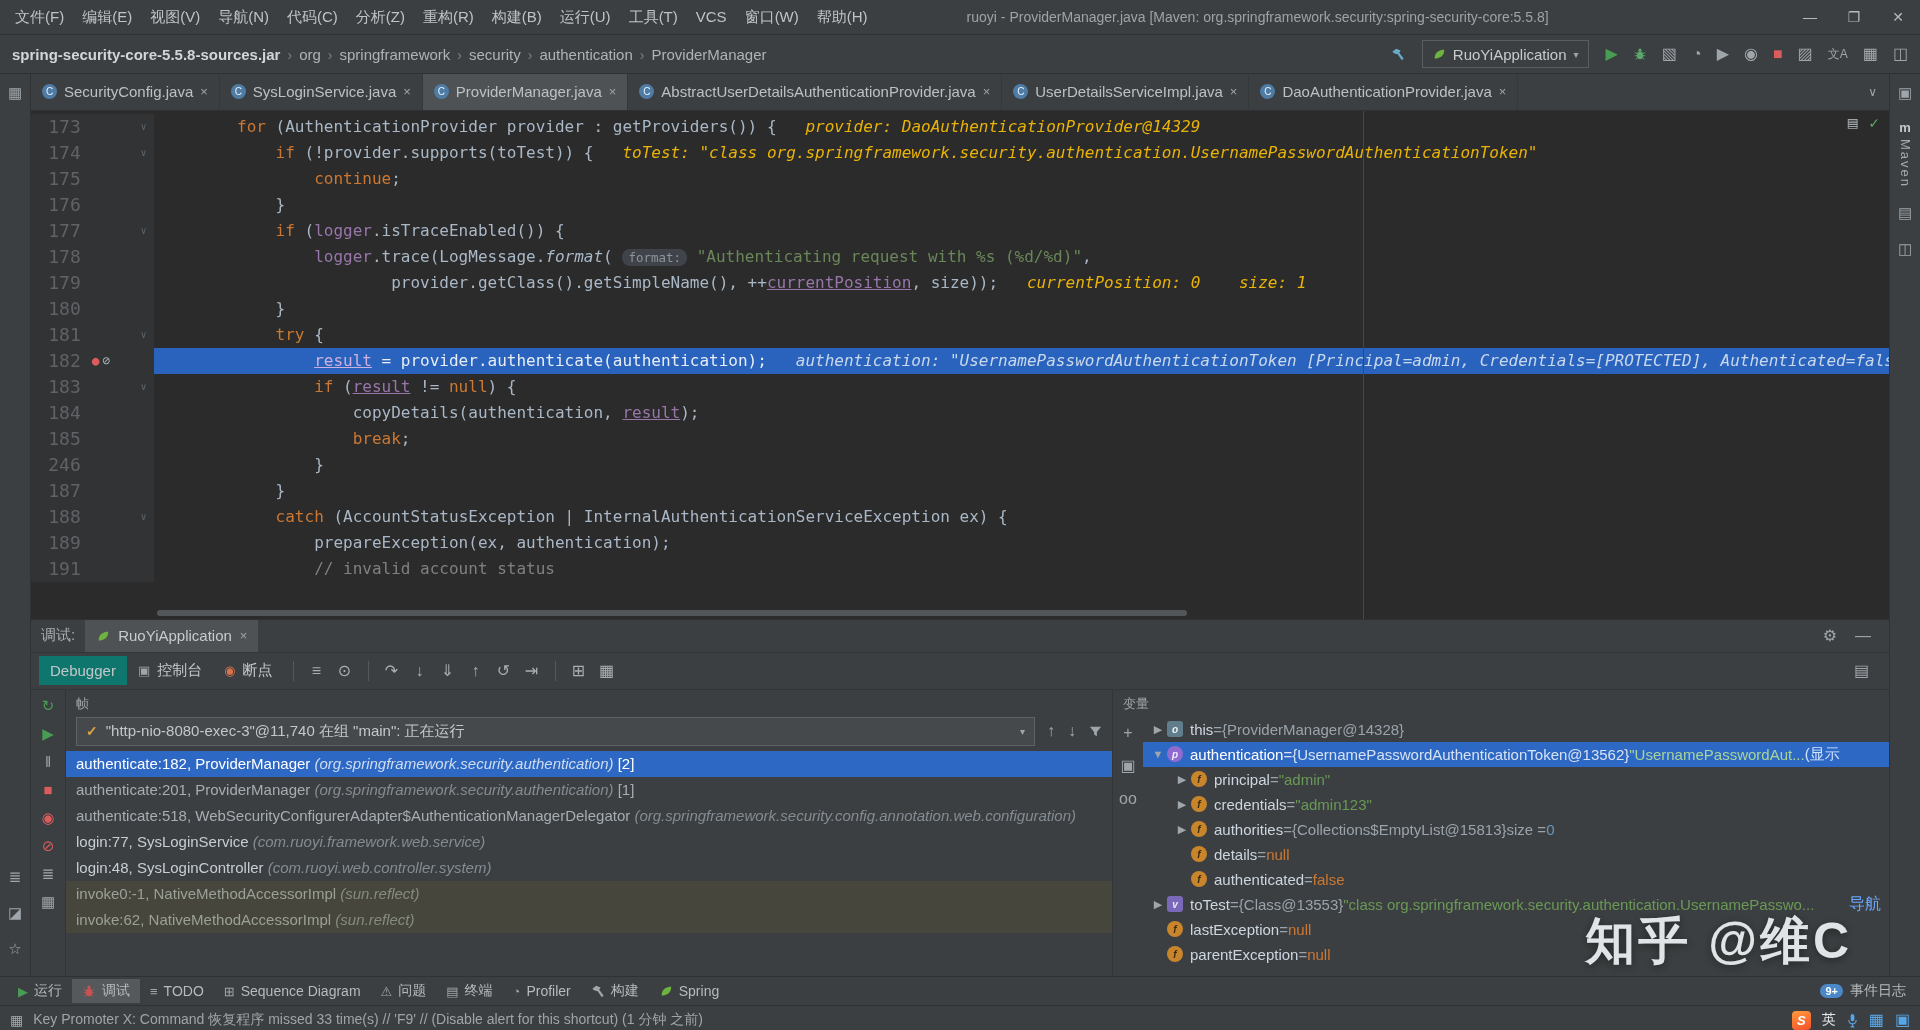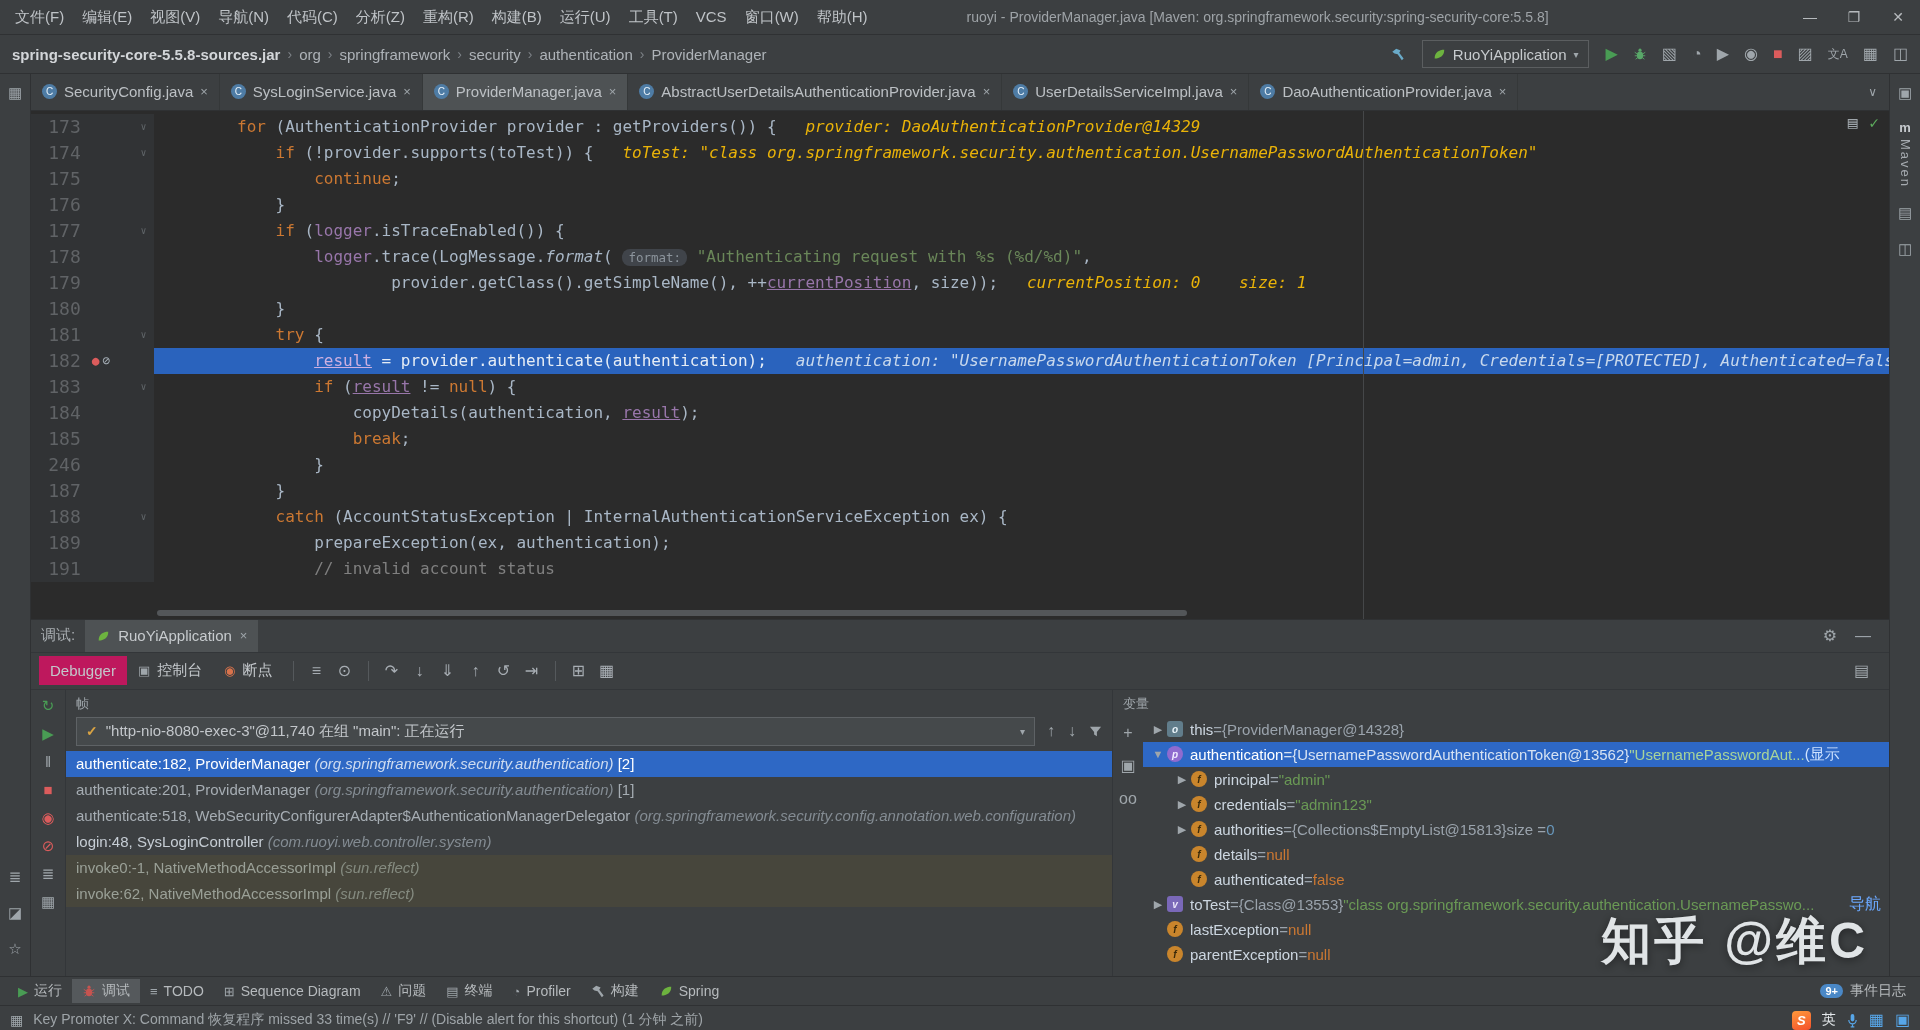--- a/index.html
+++ b/index.html
@@ -10,21 +10,21 @@
   
   .titlebar{height:34px;display:flex;align-items:center;background:#3c3f41;border-bottom:1px solid #2f3133;padding-left:6px;}
   .menus{display:flex;}
   .menu-item{padding:0 9px;font-size:15px;color:#bfc3c7;line-height:34px;white-space:nowrap;}
   .title-text{flex:1;padding-left:90px;font-size:14px;color:#9ea3a7;white-space:nowrap;overflow:hidden;}
   .win-controls{display:flex;height:34px;}
   .win-btn{width:44px;text-align:center;line-height:34px;color:#b6babd;font-size:14px;}
 
   
   .navbar{height:38px;display:flex;align-items:center;background:#3c3f41;border-bottom:1px solid #2f3133;padding:0 12px;}
-  .crumbs{display:flex;align-items:flex-start;white-space:nowrap;}
+  .crumbs{display:flex;align-items:flex-end;white-space:nowrap;}
   .crumb-first{font-weight:bold;color:#d3d6d9;font-size:15px;}
   .crumb{color:#aeb3b8;font-size:15px;}
   .crumb-sep{color:#7d8287;margin:0 7px;font-size:14px;}
   .nav-right{margin-left:auto;display:flex;align-items:center;gap:15px;}
   .run-combo{display:flex;align-items:center;gap:7px;border:1px solid #5b5e60;height:26px;padding:0 9px;margin:0 2px;}
   .run-combo-label{font-size:15px;color:#c7cbce;}
   .combo-arrow{color:#9fa6ab;font-size:10px;}
 
   
   .work{display:flex;height:902px;}
@@ -73,21 +73,21 @@
   .ed-topicons{position:absolute;top:4px;right:10px;display:flex;gap:12px;align-items:center;z-index:5;}
 
   
   .debug{height:358px;border-top:1px solid #2f3133;background:#3c3f41;display:flex;flex-direction:column;}
   .dbg-tabstrip{height:32px;flex:none;display:flex;align-items:center;padding:0 10px;border-bottom:1px solid #333639;}
   .dbg-label{font-size:15px;color:#a9aeb2;margin-right:10px;}
   .dbg-session-tab{display:flex;align-items:center;gap:8px;background:#4e5254;height:32px;padding:0 11px;font-size:15px;color:#c7cbce;}
   .dbg-strip-right{margin-left:auto;display:flex;gap:18px;color:#9fa6ab;padding-right:8px;font-size:15px;}
   .dbg-toolbar{height:36px;flex:none;display:flex;align-items:center;padding:0 8px;border-bottom:1px solid #333639;}
   .dbg-viewtab{display:flex;align-items:center;gap:7px;padding:6px 11px;font-size:15px;color:#c3c7cb;white-space:nowrap;}
-  .dbg-viewtab.active{background:#be185d;}
+  .dbg-viewtab.active{background:#0f766e;}
   .tool-sep{width:1px;height:20px;background:#55595c;margin:0 9px;}
   .step-icon{width:28px;text-align:center;color:#a7adb3;font-size:16px;}
   .dbg-toolbar-end{margin-left:auto;padding-right:12px;color:#9fa6ab;}
   .dbg-body{flex:1;display:flex;min-height:0;}
   .dbg-leftstrip{width:34px;flex:none;border-right:1px solid #333639;display:flex;flex-direction:column;align-items:center;padding-top:8px;gap:13px;}
   .dbg-leftstrip .icon-glyph{font-size:15px;}
 
   .frames{width:1046px;flex:none;display:flex;flex-direction:column;padding-top:2px;min-width:0;}
   .panel-header{font-size:13px;color:#9fa6ab;padding:3px 10px 4px;}
   .thread-row{display:flex;align-items:center;gap:12px;padding:0 10px 5px;}
@@ -133,21 +133,21 @@
   .bb-item.active{background:#55595c;}
   .bb-icon{font-size:13px;}
   .bb-right{margin-left:auto;display:flex;align-items:center;gap:7px;padding-right:6px;}
   .badge{background:#4a88c7;color:#fff;font-size:11px;border-radius:8px;padding:1px 5px;font-weight:bold;}
   .statusbar{height:28px;background:#3c3f41;border-top:1px solid #2f3133;display:flex;align-items:center;padding:0 10px;font-size:14px;color:#9ea4a8;}
   .sb-icon{margin-right:10px;color:#9fa6ab;font-size:14px;}
   .sb-msg{white-space:nowrap;overflow:hidden;}
   .sb-right{margin-left:auto;display:flex;align-items:center;gap:11px;}
   .sogou{width:19px;height:19px;border-radius:4px;background:linear-gradient(160deg,#ff9a3c,#f4502a);color:#fff;font-weight:bold;font-style:italic;display:flex;align-items:center;justify-content:center;font-size:13px;}
   .ime{color:#e3e7ea;font-size:14px;}
-  .watermark{position:absolute;right:52px;top:908px;font-size:50px;font-weight:bold;color:#e9edef;opacity:.95;letter-spacing:3px;text-shadow:0 2px 8px rgba(0,0,0,.45);z-index:50;white-space:nowrap;}
+  .watermark{position:absolute;right:68px;top:908px;font-size:50px;font-weight:bold;color:#e9edef;opacity:.95;letter-spacing:3px;text-shadow:0 2px 8px rgba(0,0,0,.45);z-index:50;white-space:nowrap;}
 </style>
 </head>
 <body>
 
 <div class="app">
 
   <div class="titlebar">
     <div class="menus" id="menus">
         <span class="menu-item">文件(F)</span>
         <span class="menu-item">编辑(E)</span>
@@ -369,20 +369,21 @@
                     <svg width="13" height="13" viewBox="0 0 14 14">
                       <path d="M1 2h12L8.5 7.5V12l-3-1.8V7.5z" fill="#9fa6ab"></path>
                     </svg>
                   </span>
                 </div>
             </div>
             <div id="frameRows">
                 <div class="frame-row sel"><span class="f-loc">authenticate:182, ProviderManager </span><span class="f-pkg">(org.springframework.security.authentication)</span><span class="f-suf"> [2]</span></div>
                 <div class="frame-row lib"><span class="f-loc">authenticate:201, ProviderManager </span><span class="f-pkg">(org.springframework.security.authentication)</span><span class="f-suf"> [1]</span></div>
                 <div class="frame-row lib"><span class="f-loc">authenticate:518, WebSecurityConfigurerAdapter$AuthenticationManagerDelegator </span><span class="f-pkg">(org.springframework.security.config.annotation.web.configuration)</span><span class="f-suf"></span></div>
+                <div class="frame-row user"><span class="f-loc">login:77, SysLoginService </span><span class="f-pkg">(com.ruoyi.framework.web.service)</span><span class="f-suf"></span></div>
                 <div class="frame-row user"><span class="f-loc">login:48, SysLoginController </span><span class="f-pkg">(com.ruoyi.web.controller.system)</span><span class="f-suf"></span></div>
                 <div class="frame-row deep"><span class="f-loc">invoke0:-1, NativeMethodAccessorImpl </span><span class="f-pkg">(sun.reflect)</span><span class="f-suf"></span></div>
                 <div class="frame-row deep"><span class="f-loc">invoke:62, NativeMethodAccessorImpl </span><span class="f-pkg">(sun.reflect)</span><span class="f-suf"></span></div>
               </div>
           </div>
 
           <div class="vsplit"></div>
 
           <div class="vars">
             <div class="panel-header">变量</div>

